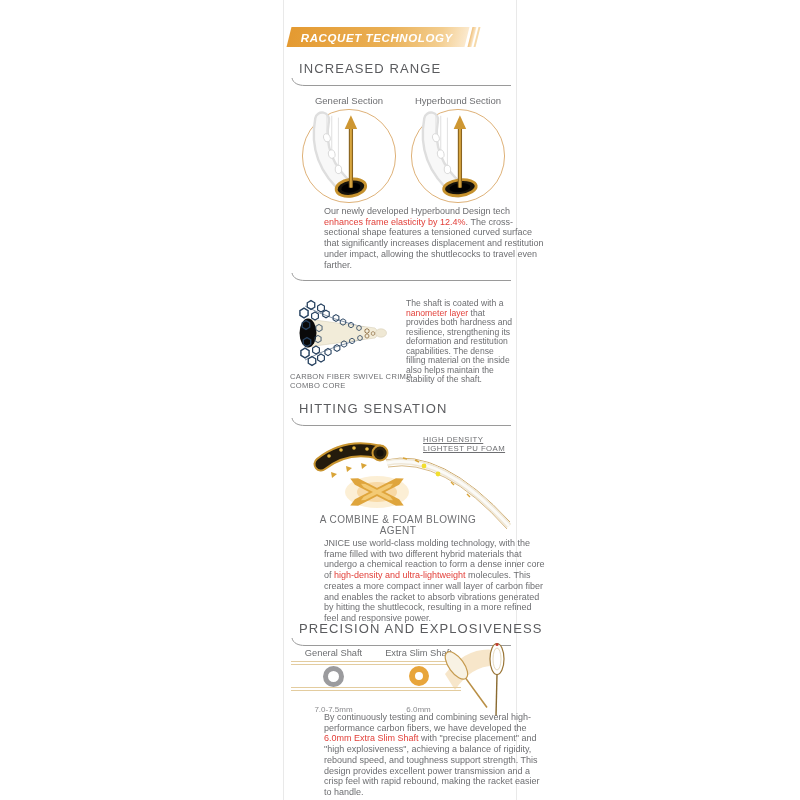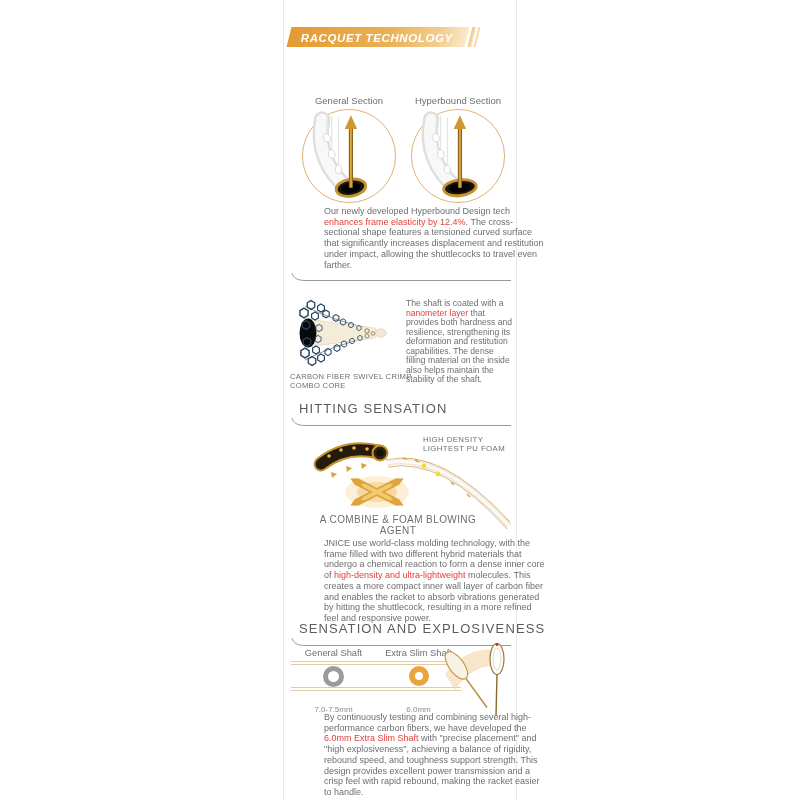--- a/index.html
+++ b/index.html
@@ -21,21 +21,21 @@
   
   .para{position:absolute;left:7px;width:222px;font-size:9px;line-height:10.7px;color:#6d6e71;margin-left:33px;}
   .hl{color:#e2403a;}
   
   .stab-svg{position:absolute;left:7px;top:298px;width:112px;height:72px;}
   .stab-cap{position:absolute;left:6px;top:372px;font-size:7.6px;line-height:9px;color:#6d6e71;letter-spacing:.3px;}
   .stab-text{position:absolute;left:122px;top:299px;width:108px;font-size:8.6px;line-height:9.5px;color:#6d6e71;}
   
   .hit-wrap{position:absolute;left:7px;top:426px;width:222px;height:106px;}
   .hit-svg{position:absolute;left:0;top:10px;}
-  .hit-top-label{position:absolute;left:132px;top:9px;font-size:7.8px;line-height:9px;color:#6d6e71;letter-spacing:.4px;}
+  .hit-top-label{position:absolute;left:132px;top:9px;font-size:7.8px;line-height:9px;color:#6d6e71;letter-spacing:.4px;text-decoration:underline;}
   .hit-bot-label{position:absolute;left:22px;top:88px;width:170px;text-align:center;font-size:10px;color:#6d6e71;letter-spacing:.4px;}
   
   .shaft-block{position:absolute;left:7px;top:648px;width:170px;}
   .shaft-titles{display:flex;}
   .shaft-titles div{width:85px;text-align:center;font-size:9.3px;color:#6d6e71;}
   .shaft-strip{position:relative;height:30px;margin-top:3px;}
   .sline{position:absolute;left:0;right:0;height:1px;background:#e3cc9f;}
   .sl1{top:0;} .sl2{top:3px;} .sl3{bottom:3px;} .sl4{bottom:0;}
   .rings{position:absolute;left:0;top:0;right:0;bottom:0;display:flex;}
   .ringcell{width:85px;display:flex;align-items:center;justify-content:center;}
@@ -49,20 +49,26 @@
 <body>
 
 <div class="col">
 
   <div class="badge-wrap">
     <div class="badge">
       <span>RACQUET TECHNOLOGY</span>
     </div><div class="badge-stripe bs1"></div><div class="badge-stripe bs2"></div>
   </div>
 
+  <div class="sec" style="top:61px;">
+    <div class="sec-title">INCREASED RANGE</div>
+    <svg class="sec-line" width="221" height="9" viewBox="0 0 221 9">
+      <path d="M1,0 C2,5 7,7.5 14,7.5 L220,7.5" stroke="#9a9a9a" stroke-width="1" fill="none"></path>
+    </svg>
+  </div>
 
   <div class="circ-label" style="left:15px;top:95px;">General Section</div>
   <div class="circ-label" style="left:124px;top:95px;">Hyperbound Section</div>
 
   <svg class="circ" style="left:17px;top:108px;" viewBox="0 0 100 100">
     <circle cx="50" cy="50" r="48.5" fill="#ffffff" stroke="#dcae72" stroke-width="1"></circle>
     <path d="M22,12 Q14,55 50,85" stroke="#dedede" stroke-width="17" fill="none" stroke-linecap="round"></path>
     <path d="M22,12 Q14,55 50,85" stroke="#f8f8f8" stroke-width="12" fill="none" stroke-linecap="round"></path>
     <line x1="27" y1="29" x2="27" y2="7" stroke="#e4e4e4" stroke-width="1.2"></line>
     <line x1="32" y1="46" x2="32" y2="8" stroke="#e4e4e4" stroke-width="1.2"></line>
@@ -204,21 +210,21 @@
       <div>LIGHTEST PU FOAM</div>
     </div>
     <div class="hit-bot-label">A COMBINE &amp; FOAM BLOWING AGENT</div>
   </div>
 
   <div class="para" style="top:538px;">
     <span>JNICE use world-class molding technology, with the frame filled with two different hybrid materials that undergo a chemical reaction to form a dense inner core of </span><span class="hl">high-density and ultra-lightweight</span><span> molecules. This creates a more compact inner wall layer of carbon fiber and enables the racket to absorb vibrations generated by hitting the shuttlecock, resulting in a more refined feel and responsive power.</span>
   </div>
 
   <div class="sec" style="top:621px;">
-    <div class="sec-title">SENSATION AND EXPLOSIVENESS</div>
+    <div class="sec-title">PRECISION AND EXPLOSIVENESS</div>
     <svg class="sec-line" width="221" height="9" viewBox="0 0 221 9">
       <path d="M1,0 C2,5 7,7.5 14,7.5 L220,7.5" stroke="#9a9a9a" stroke-width="1" fill="none"></path>
     </svg>
   </div>
 
   <div class="shaft-block">
     <div class="shaft-titles">
       <div>General Shaft</div>
       <div>Extra Slim Shaft</div>
     </div>

